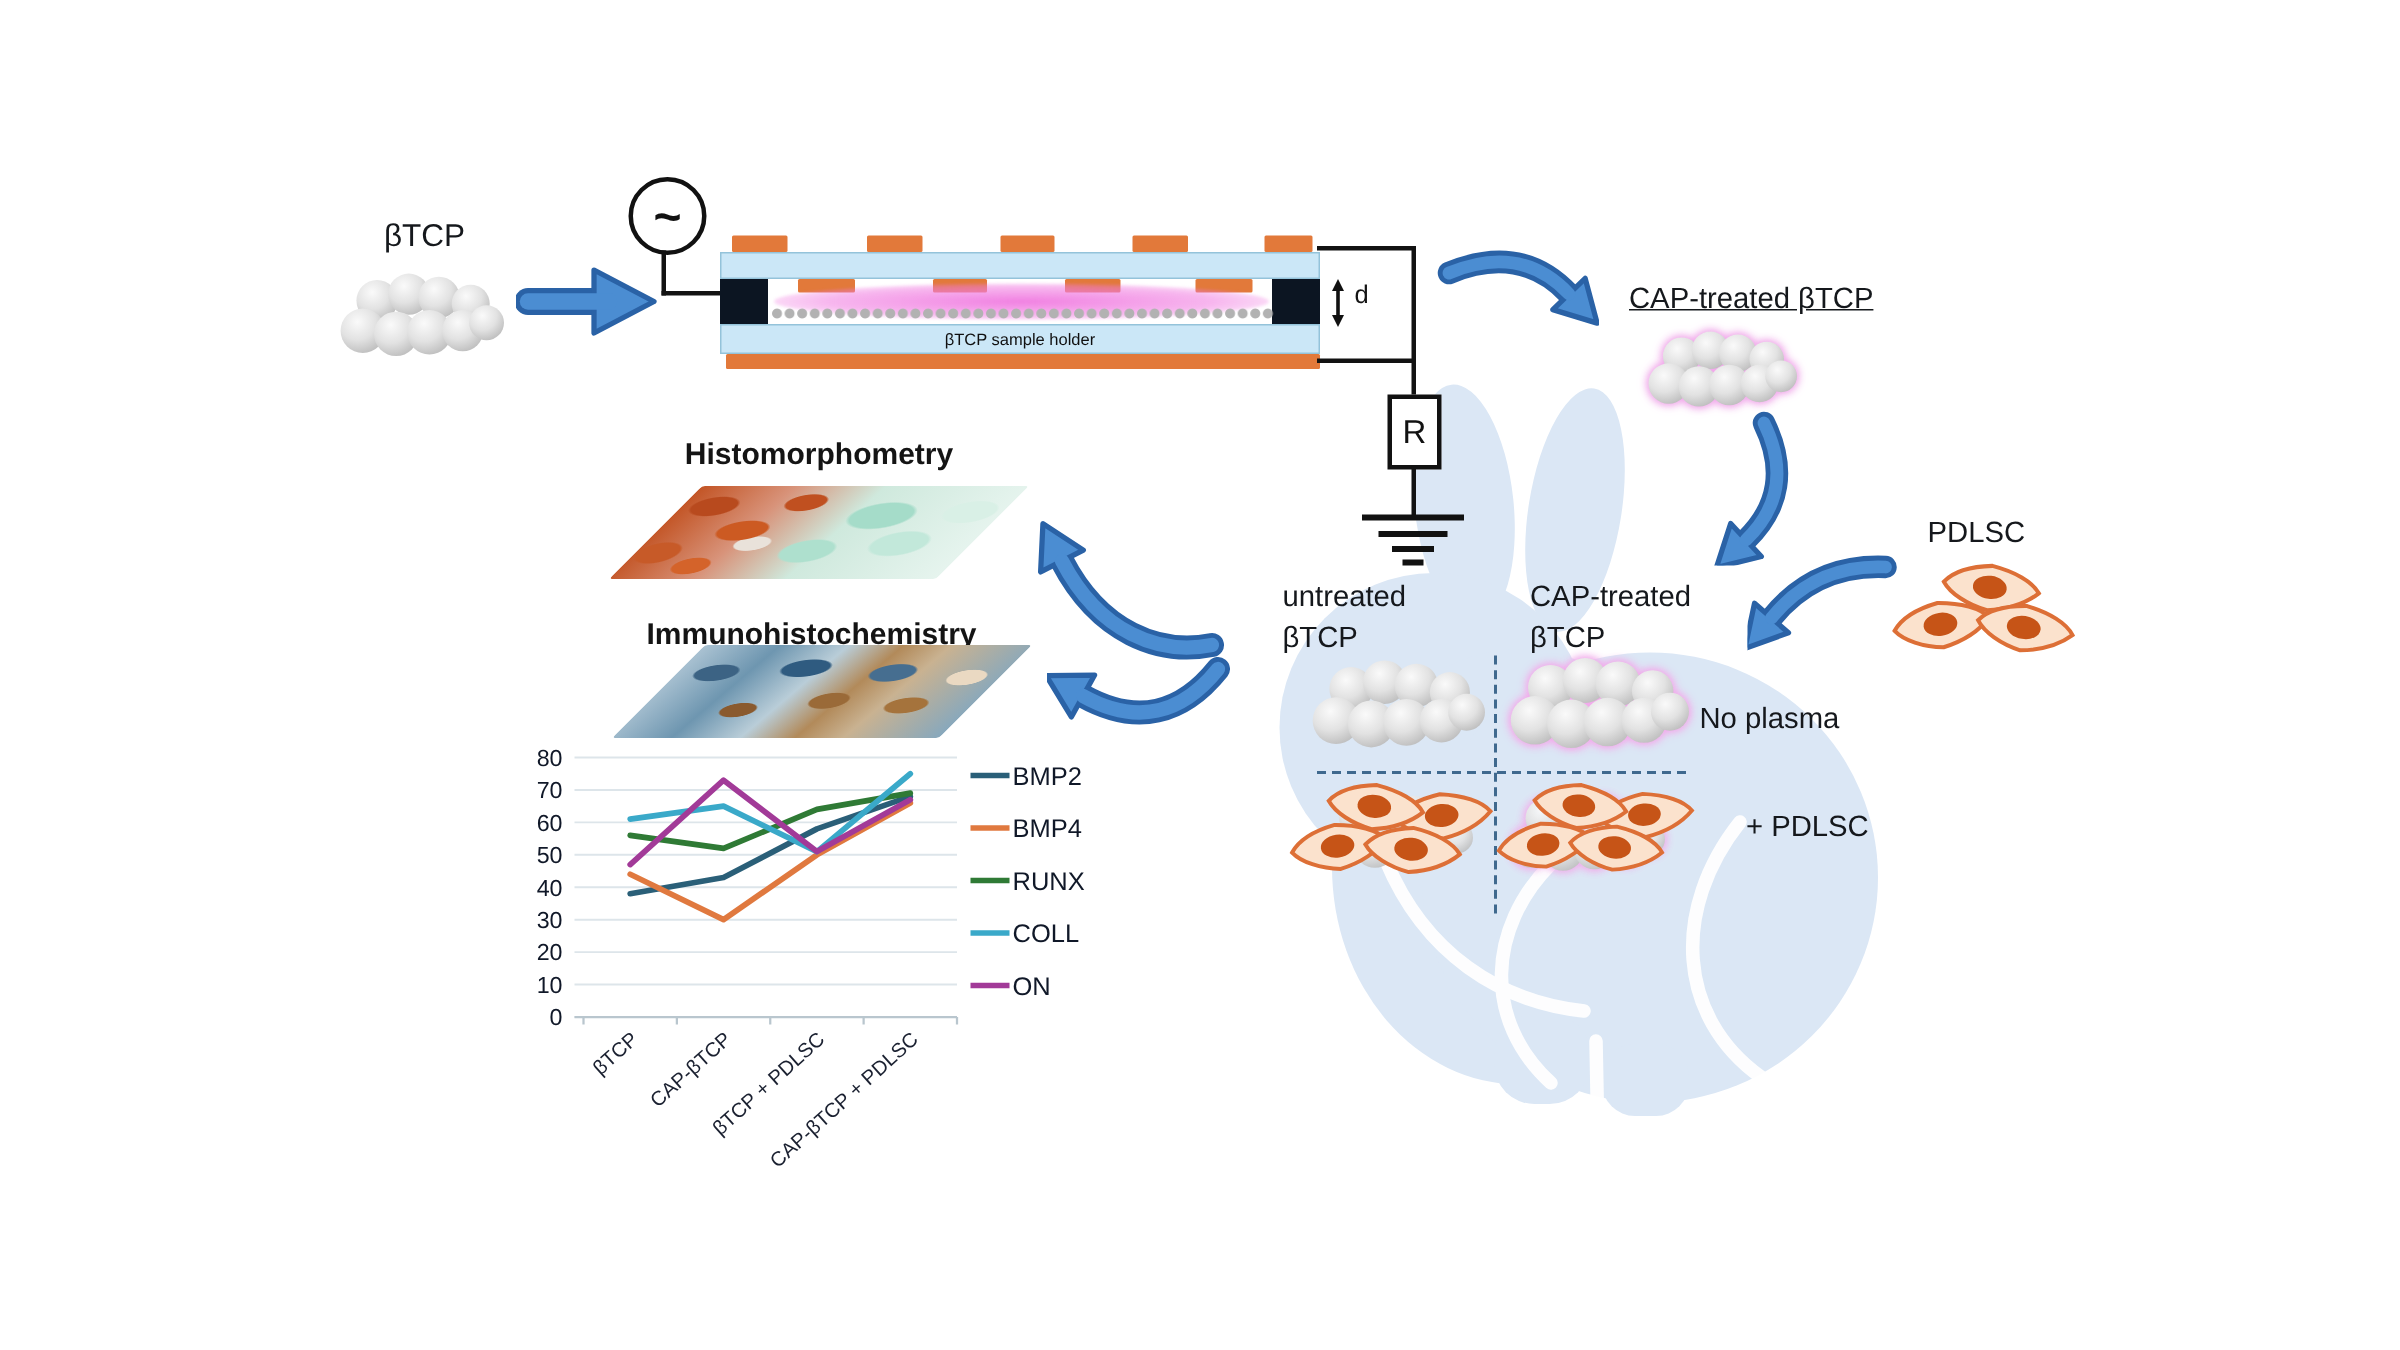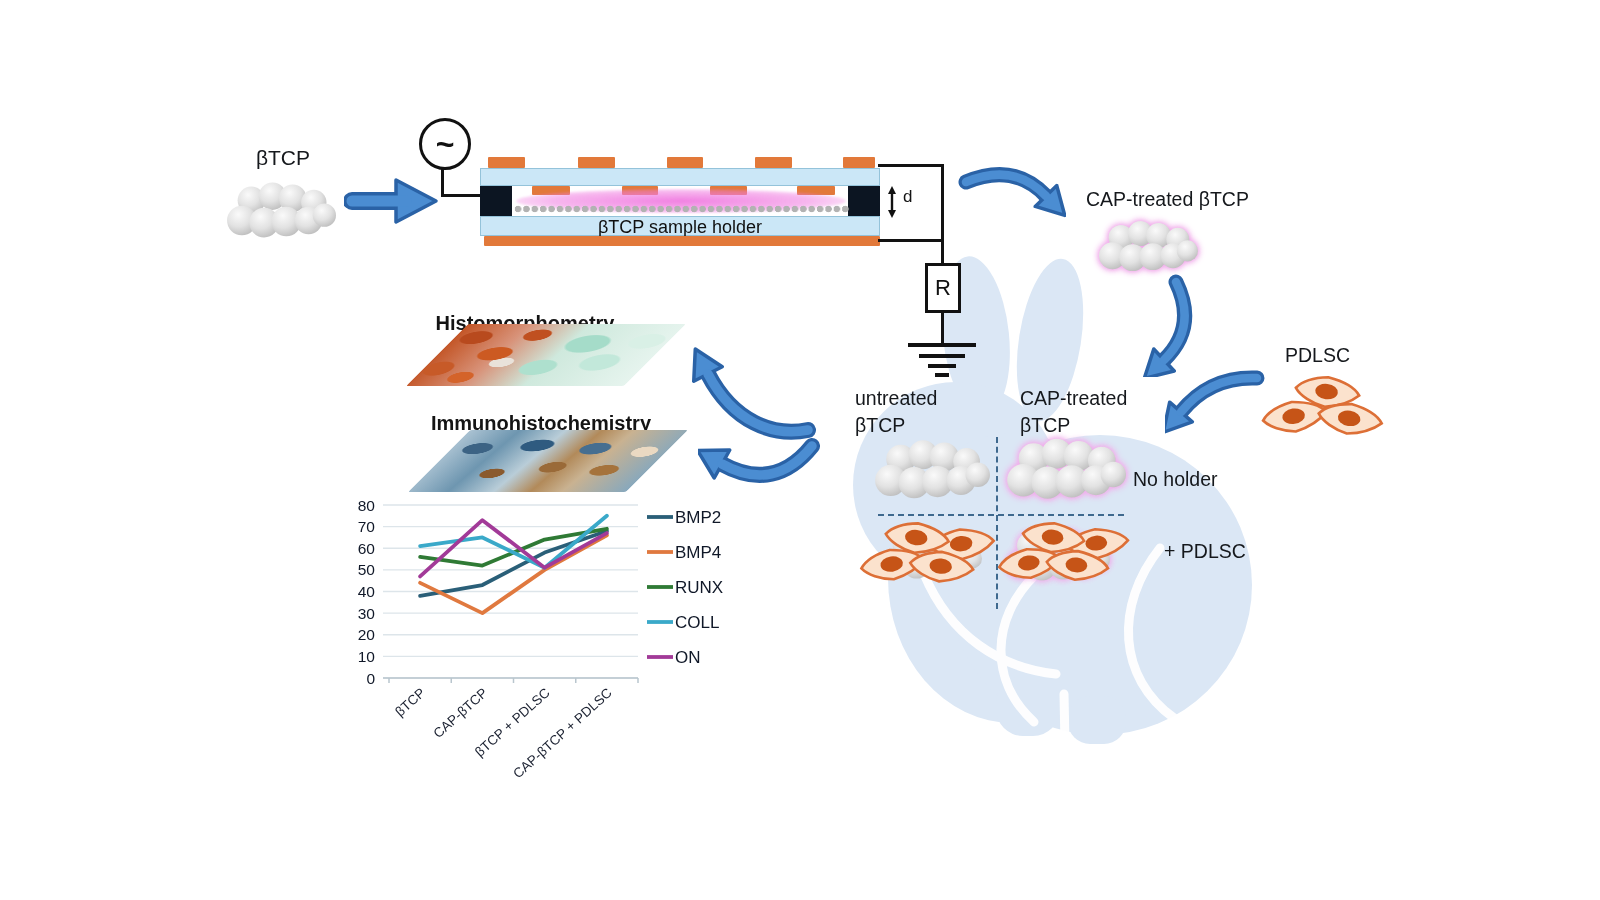--- a/index.html
+++ b/index.html
@@ -18,21 +18,21 @@
             background-size:8.4px 10px;background-repeat:repeat-x;}
   .acsrc{width:46px;height:46px;border:3.5px solid #111;border-radius:50%;background:#fff;
          display:flex;align-items:center;justify-content:center;font-size:32px;font-weight:700;line-height:1;}
   .rbox{width:30px;height:44px;border:3.5px solid #111;background:#fff;display:flex;align-items:center;
         justify-content:center;font-size:22px;}
   .gline{background:#111;height:3.5px;}
   
   .h1{font-size:21px;font-weight:700;letter-spacing:.2px;}
   .h2{font-size:20px;font-weight:700;}
   .t19{font-size:19.5px;font-weight:400;color:#15181c;}
-  .holdertxt{font-size:18px;color:#101010;text-align:center;line-height:20px;}
+  .holdertxt{font-size:11px;color:#101010;text-align:center;line-height:20px;}
   
   .dashv{border-left:2.5px dashed #3f698e;}
   .dashh{border-top:2.5px dashed #3f698e;}
   
   .histo{transform:skewX(-45deg);transform-origin:0 0;border-radius:2px;}
   .histo1{background:
     radial-gradient(ellipse 26px 11px at 10% 22%, #b84a1e 0 55%, transparent 62%),
     radial-gradient(ellipse 24px 12px at 7% 72%, #c75a28 0 55%, transparent 62%),
     radial-gradient(ellipse 30px 12px at 26% 48%, #cc5a22 0 52%, transparent 58%),
     radial-gradient(ellipse 22px 10px at 21% 86%, #d4632a 0 52%, transparent 58%),
@@ -176,21 +176,21 @@
   <div class="abs gline" style="left:919px;top:354px;width:46px;"></div>
   <div class="abs gline" style="left:928px;top:364px;width:28px;"></div>
   <div class="abs gline" style="left:935px;top:373px;width:14px;"></div>
 
   <svg class="abs block-arrow" style="left:956px;top:160px" width="110" height="66" viewBox="0 0 110 66">
     <path class="shaft-d" d="M 10 22 Q 58 2 90 36" stroke-width="15"></path>
     <polygon points="0,-15 27,0 0,15" transform="translate(90,36) rotate(46)"></polygon>
     <path class="shaft-l" d="M 10 22 Q 58 2 90 36" stroke-width="8.5"></path>
   </svg>
 
-  <div class="abs lbl t19" style="left:1086px;top:188px;width:210px;">CAP-treated βTCP</div>
+  <div class="abs lbl t19" style="left:1086px;top:188px;width:210px;text-decoration:underline;">CAP-treated βTCP</div>
   <svg class="abs spheres pink" style="left:1098px;top:220px" width="100" height="56" viewBox="0 0 104 56">
     <use href="#spheresG"></use>
   </svg>
 
   <svg class="abs block-arrow" style="left:1112px;top:272px" width="90" height="105" viewBox="0 0 90 105">
     <path class="shaft-d" d="M 64 10 Q 86 55 52 88" stroke-width="15"></path>
     <polygon points="0,-15 27,0 0,15" transform="translate(52,88) rotate(137)"></polygon>
     <path class="shaft-l" d="M 64 10 Q 86 55 52 88" stroke-width="8.5"></path>
   </svg>
 
@@ -231,35 +231,35 @@
       <use href="#cells4G"></use>
     </svg>
 
   <svg class="abs spheres pink faded" style="left:1006px;top:528px" width="104" height="57" viewBox="0 0 104 56">
       <use href="#spheresG"></use>
     </svg>
   <svg class="abs" style="left:994px;top:520px" width="144" height="75" viewBox="0 0 145 75">
       <use href="#cells4G"></use>
     </svg>
 
-  <div class="abs lbl t19" style="left:1133px;top:468px;">No holder</div>
+  <div class="abs lbl t19" style="left:1133px;top:468px;">No plasma</div>
   <div class="abs lbl t19" style="left:1164px;top:540px;">+ PDLSC</div>
 
   <svg class="abs block-arrow" style="left:688px;top:342px" width="130" height="100" viewBox="0 0 130 100">
     <path class="shaft-d" d="M 120 88 C 85 95 45 80 20 32" stroke-width="16"></path>
     <polygon points="0,-16 28,0 0,16" transform="translate(20,32) rotate(-117)"></polygon>
     <path class="shaft-l" d="M 120 88 C 85 95 45 80 20 32" stroke-width="9.5"></path>
   </svg>
   <svg class="abs block-arrow" style="left:698px;top:424px" width="122" height="78" viewBox="0 0 122 78">
     <path class="shaft-d" d="M 114 22 C 90 52 60 60 24 40" stroke-width="16"></path>
     <polygon points="0,-16 28,0 0,16" transform="translate(24,40) rotate(-151)"></polygon>
     <path class="shaft-l" d="M 114 22 C 90 52 60 60 24 40" stroke-width="9.5"></path>
   </svg>
 
-  <div class="abs lbl h2" style="left:415px;top:292px;width:220px;text-align:center;margin-top:20px;">Histomorphometry</div>
+  <div class="abs lbl h2" style="left:436px;top:292px;width:220px;text-align:center;">Histomorphometry</div>
   <div class="abs histo histo1" style="left:468px;top:324px;width:218px;height:62px;"></div>
 
   <div class="abs lbl h2" style="left:416px;top:412px;width:250px;text-align:center;">Immunohistochemistry</div>
   <div class="abs histo histo2" style="left:470px;top:430px;width:218px;height:62px;"></div>
 
   <svg id="chart" class="abs" style="left:335px;top:483px" width="410" height="320" viewBox="0 0 410 320">
       <line x1="48" x2="303" y1="195" y2="195" stroke="#dde5ea" stroke-width="1.3"></line>
       <text x="40" y="200.5" text-anchor="end" font-size="15.5" fill="#101828" font-family="Liberation Sans, sans-serif">0</text>
       <line x1="48" x2="303" y1="173.375" y2="173.375" stroke="#dde5ea" stroke-width="1.3"></line>
       <text x="40" y="178.875" text-anchor="end" font-size="15.5" fill="#101828" font-family="Liberation Sans, sans-serif">10</text>

